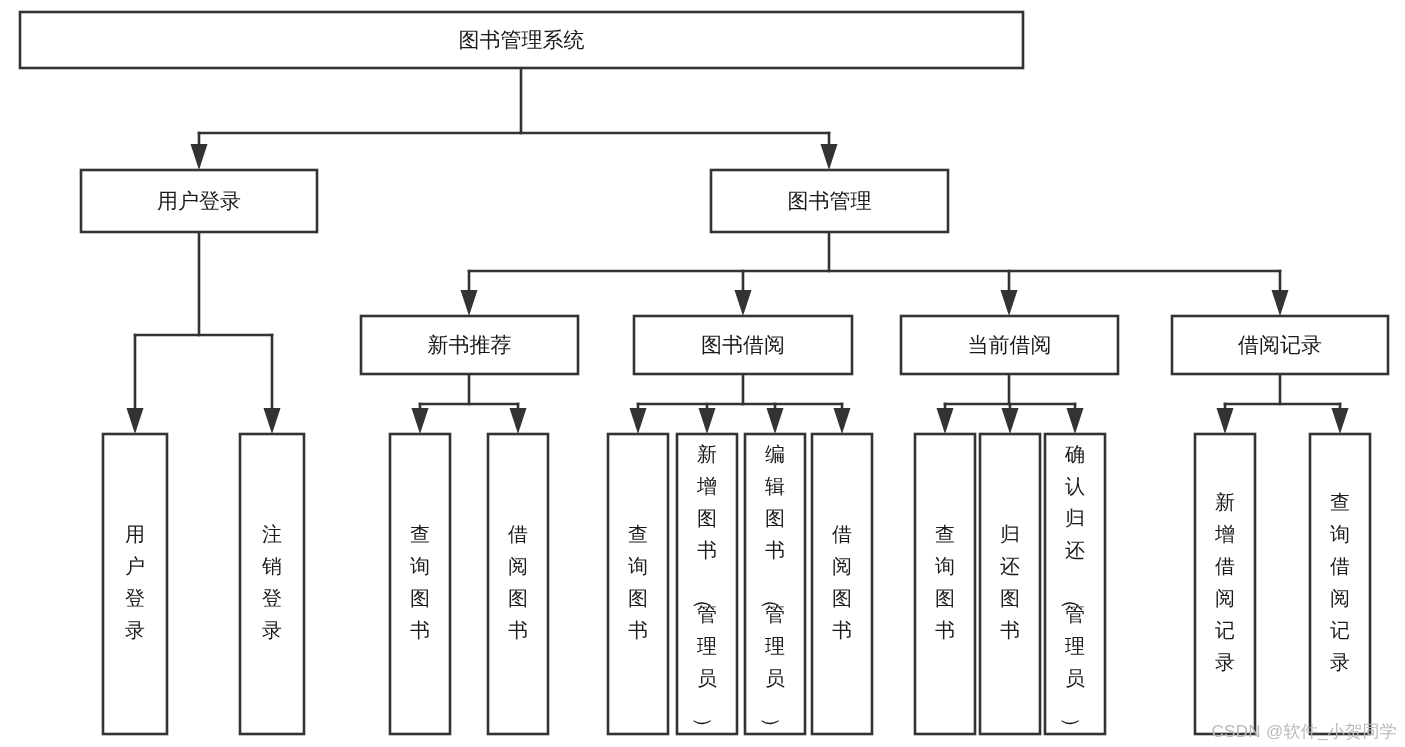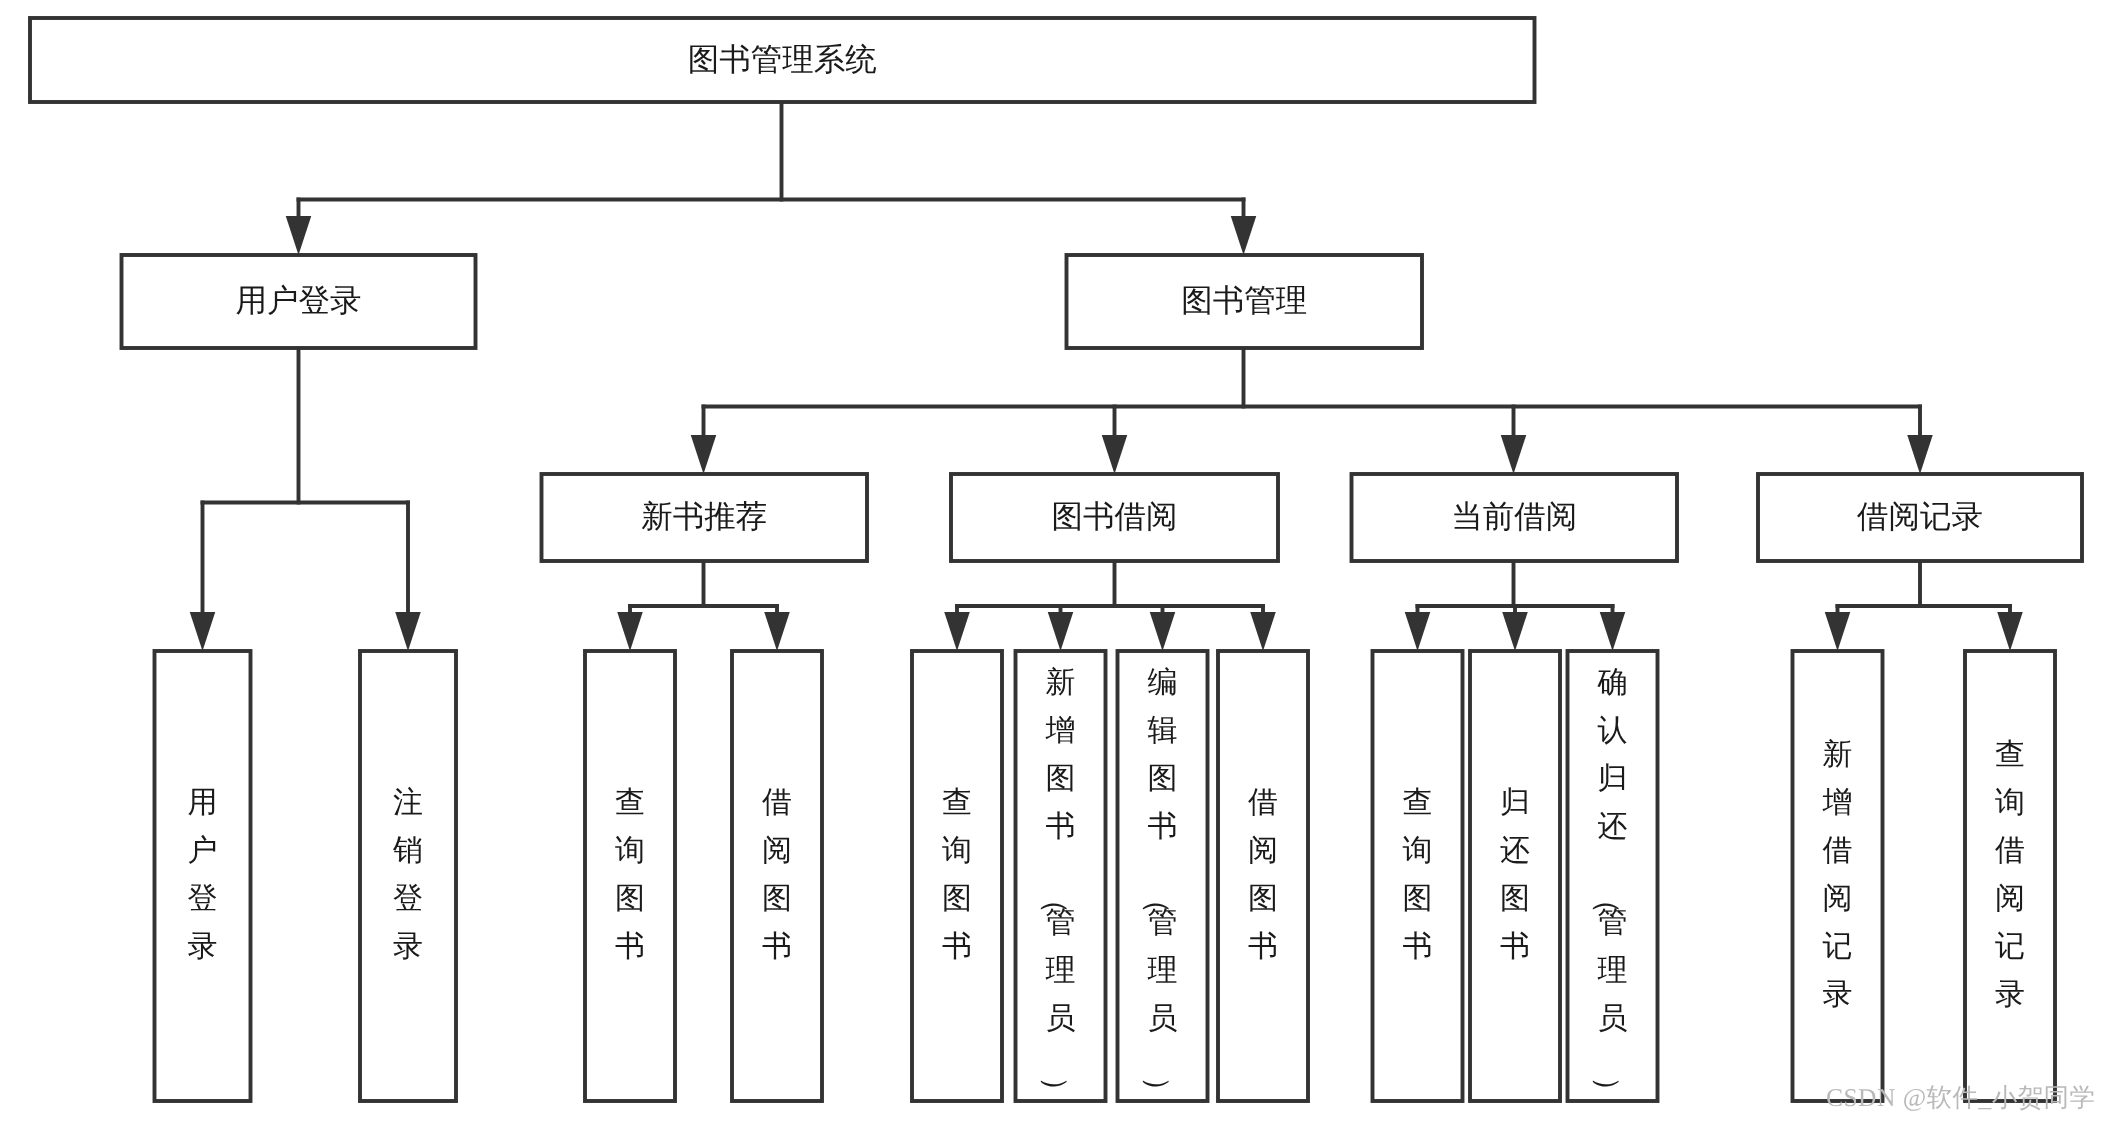--- a/index.html
+++ b/index.html
@@ -46,21 +46,21 @@
     stroke-linecap: square;
   }
   .arrow-head {
     fill: #333333;
     stroke: none;
   }
   .watermark {
     position: absolute;
     right: 8px;
     bottom: 4px;
-    font-family: Liberation Serif, serif;
+    font-family: Liberation Sans, sans-serif;
     font-size: 17px;
     color: #b9b9b9;
     white-space: nowrap;
     letter-spacing: 0.3px;
     user-select: none;
     text-align: center;
   }
 </style>
 </head>
 <body>

